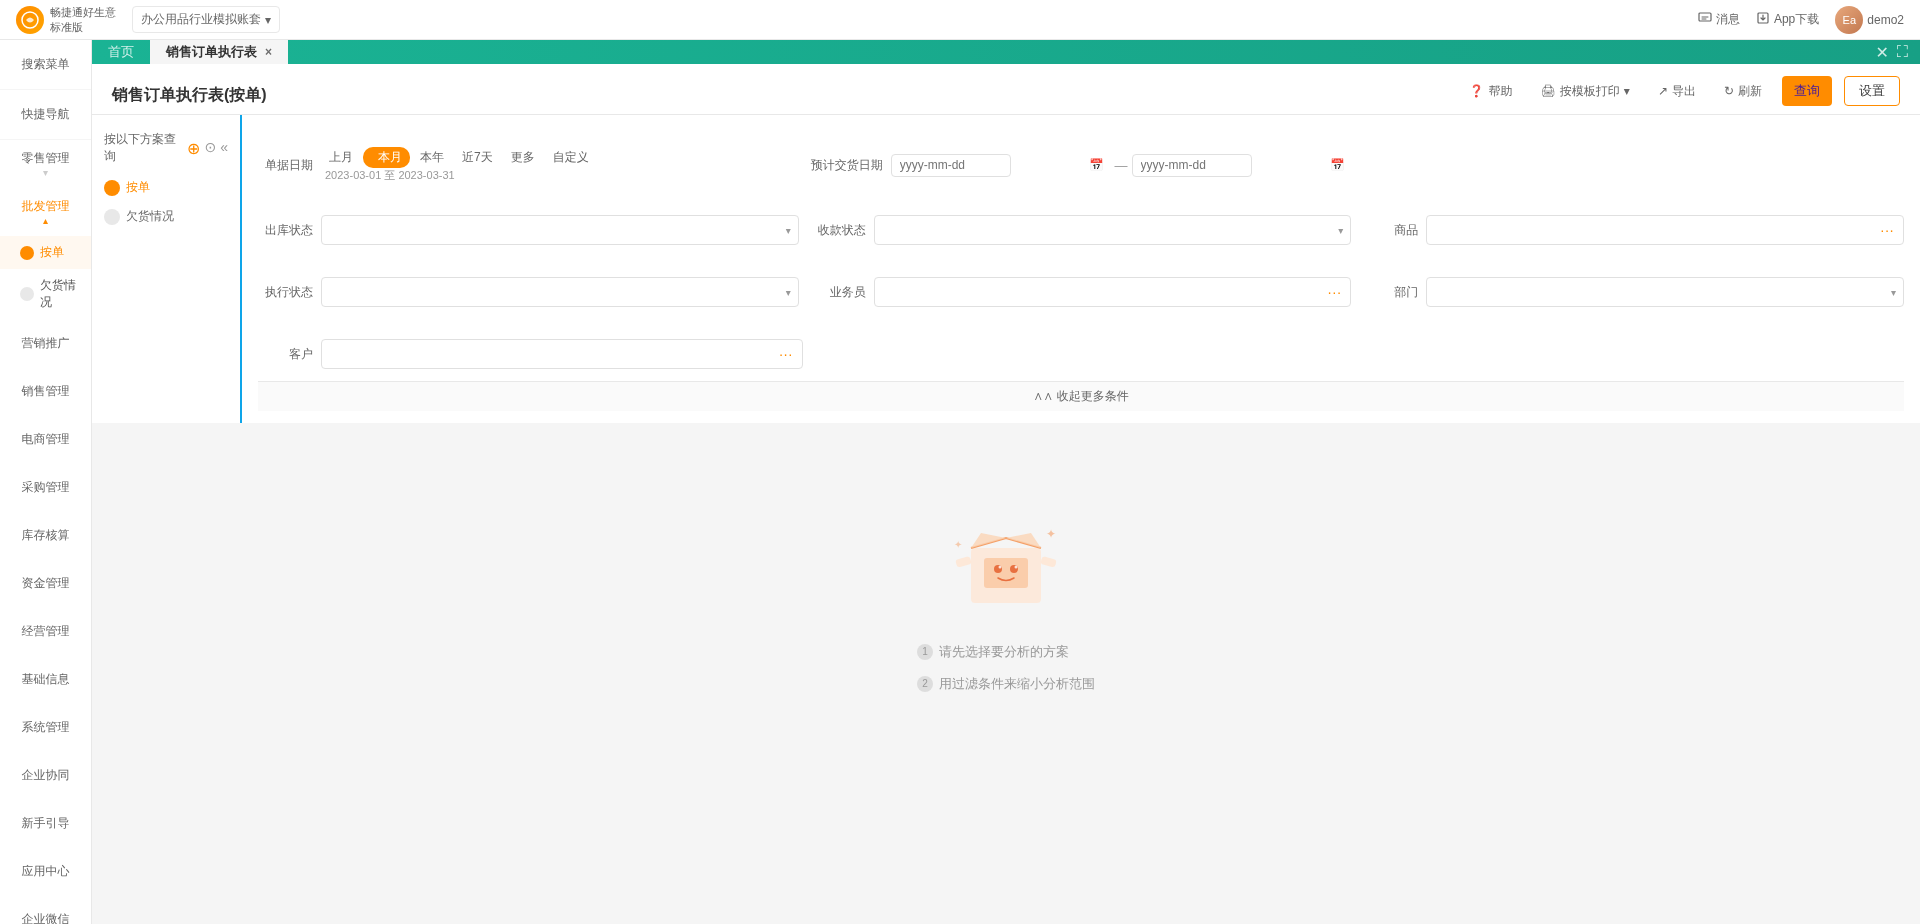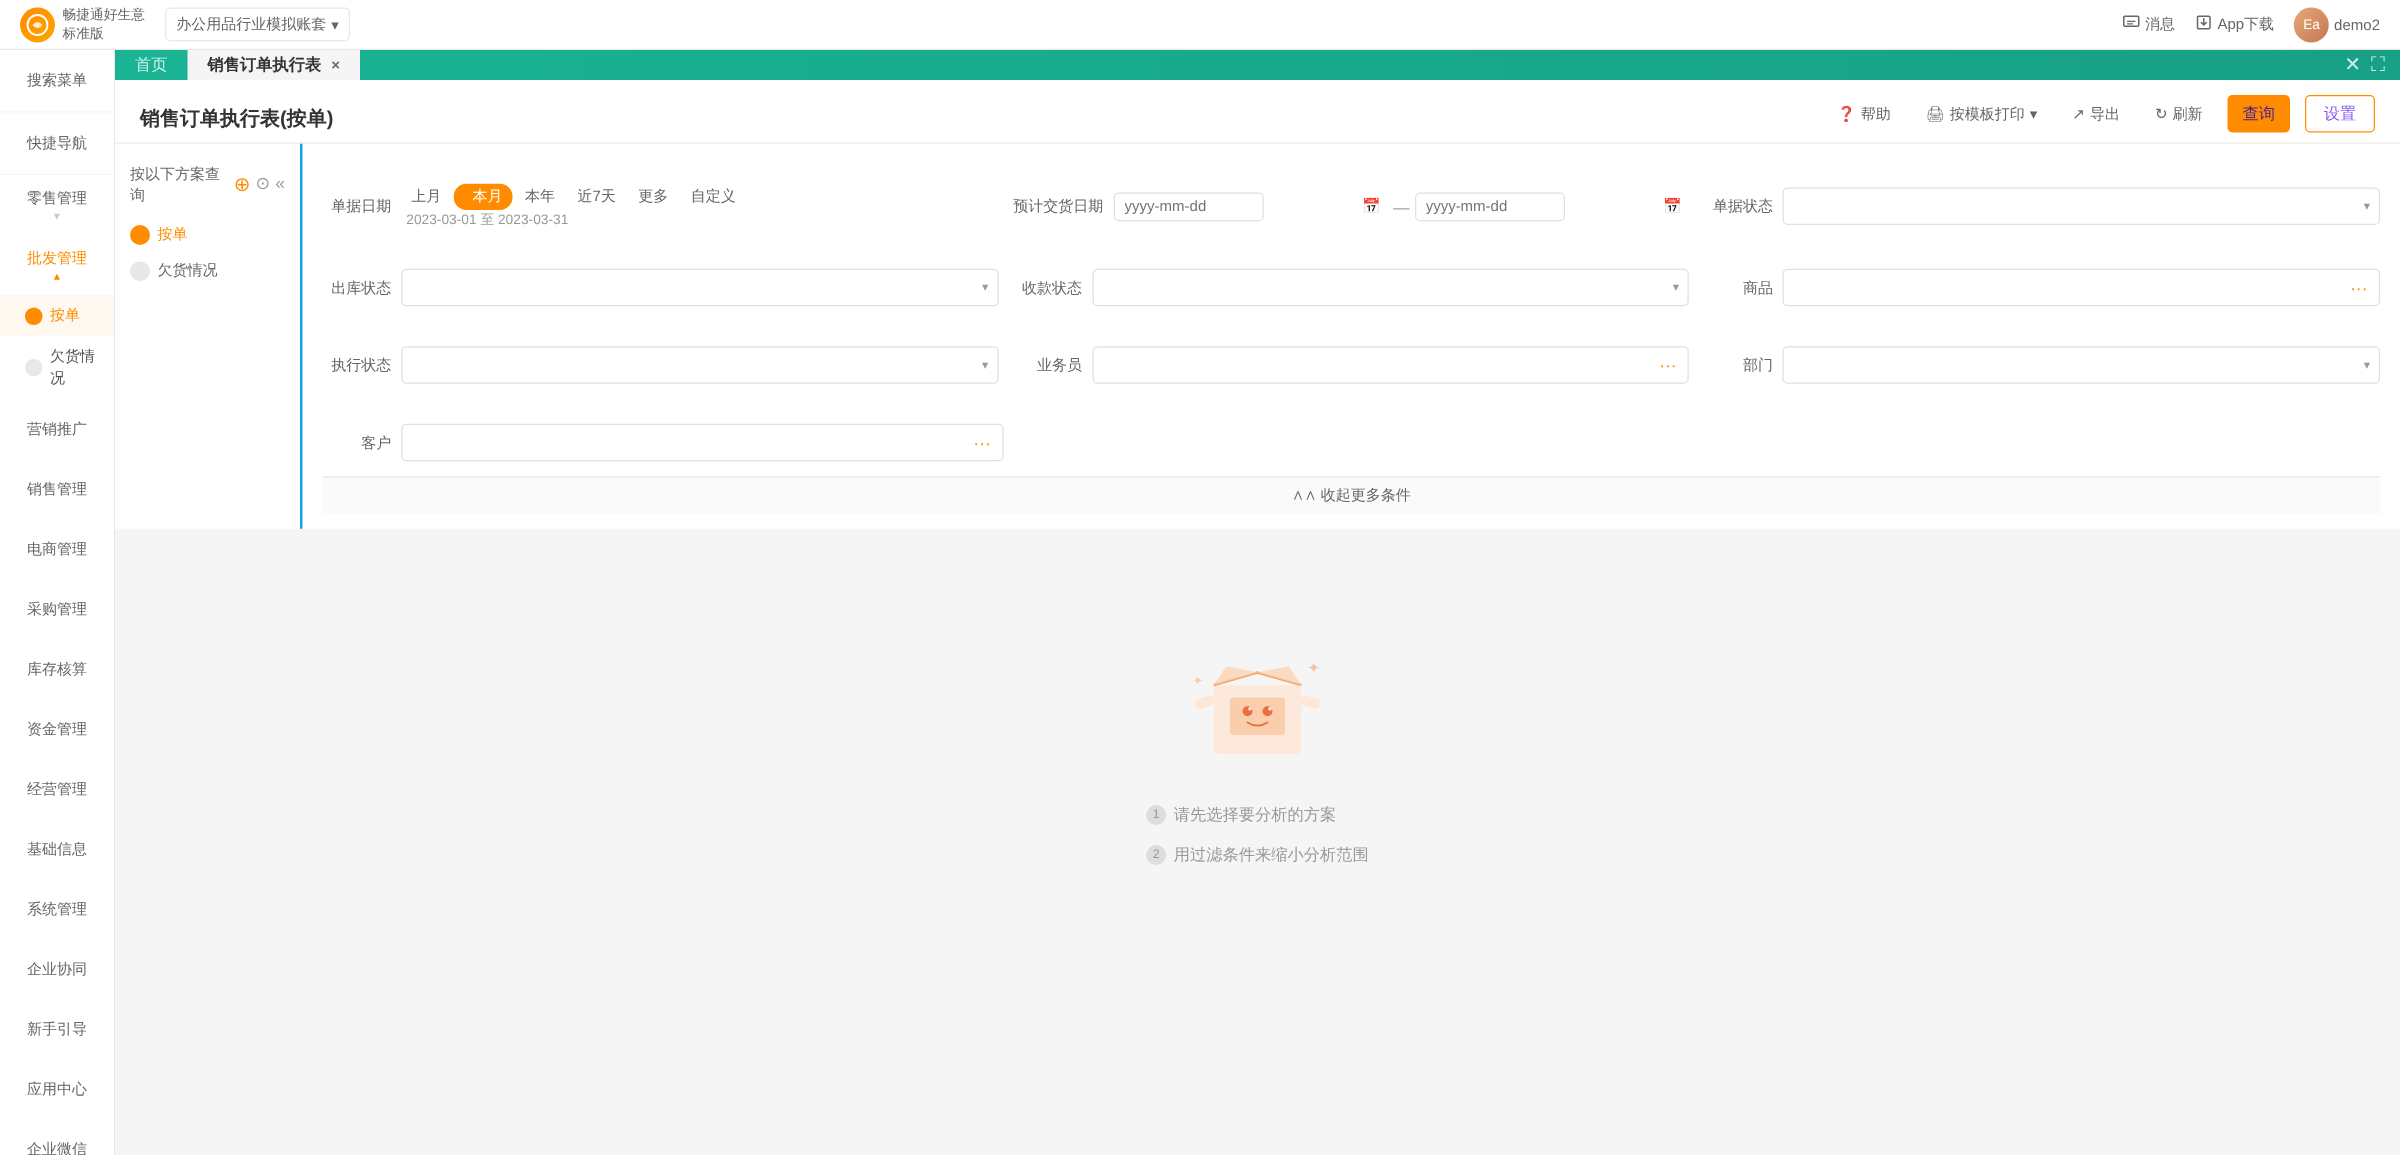--- a/index.html
+++ b/index.html
@@ -173,21 +173,21 @@
       background: #ff8c00;
       color: #4c1d95;
       border: none;
       padding: 6px 12px;
       border-radius: 4px;
       cursor: pointer;
       font-size: 13px;
     }
     .header-btn-outline {
       background: white;
-      color: #8b5cf6;
+      color: #404040;
       border: 1px solid #ff8c00;
       padding: 5px 14px;
       border-radius: 4px;
       cursor: pointer;
       font-size: 13px;
     }
 
     
     .filter-area {
       background: #fff;
@@ -684,28 +684,20 @@
                 <div class="date-input-wrapper">
                   <input type="text" class="date-input" style="width: 120px;" placeholder="yyyy-mm-dd">
                 </div>
                 <span class="date-sep">—</span>
                 <div class="date-input-wrapper">
                   <input type="text" class="date-input" style="width: 120px;" placeholder="yyyy-mm-dd">
                 </div>
               </div>
             </div>
 
-            <div class="filter-field">
-              <span class="filter-label">单据状态</span>
-              <div class="filter-select-wrapper filter-control">
-                <select class="filter-select">
-                  <option value=""></option>
-                </select>
-              </div>
-            </div>
           </div>
 
           <div class="filter-row">
             <div class="filter-field">
               <span class="filter-label">出库状态</span>
               <div class="filter-select-wrapper filter-control">
                 <select class="filter-select">
                   <option value=""></option>
                 </select>
               </div>

